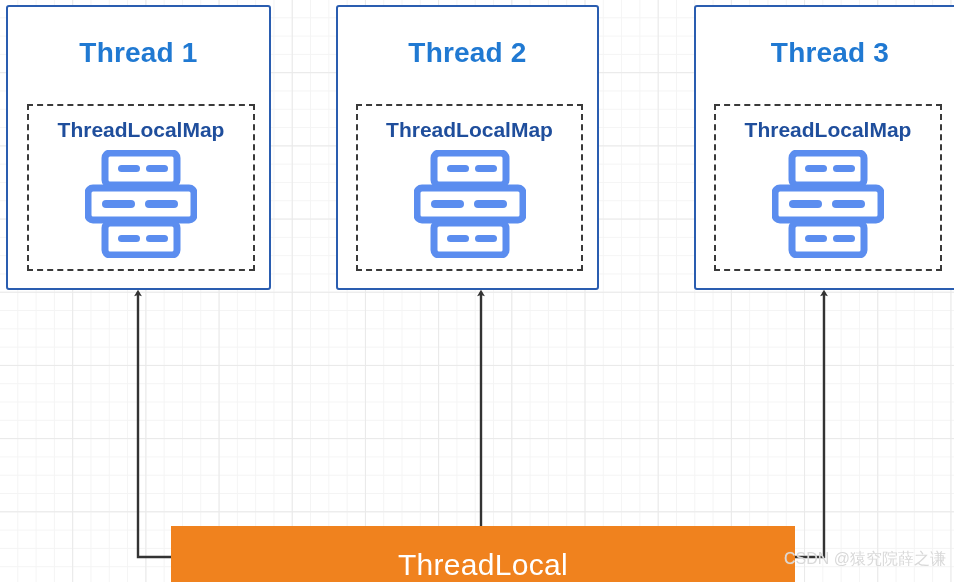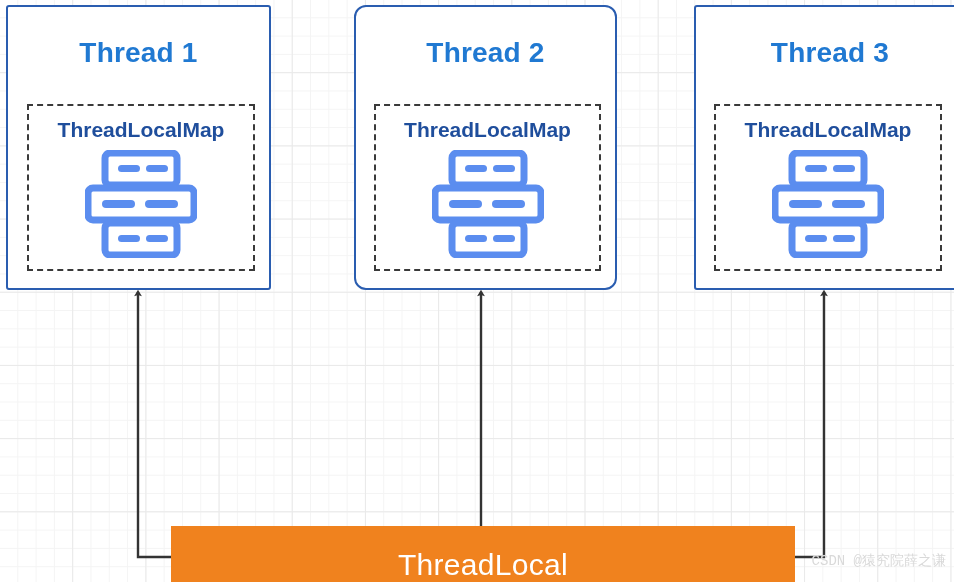--- a/index.html
+++ b/index.html
@@ -103,24 +103,24 @@
     width: 954px;
     height: 582px;
     pointer-events: none;
   }
 
   
   #watermark {
     position: absolute;
     right: 8px;
     bottom: 12px;
-    font-size: 14px;
+    font-size: 16px;
     color: #d9d9d9;
     white-space: nowrap;
-    font-family: Liberation Mono, monospace;
+    font-family: Liberation Sans, sans-serif;
     text-shadow: 0 0 1px rgba(255,255,255,0.6);
   }
 </style>
 </head>
 <body>
 
 <div id="canvas">
 
   <svg class="connector-layer" viewBox="0 0 954 582" width="954" height="582" xmlns="http://www.w3.org/2000/svg">
     <defs>
@@ -149,21 +149,21 @@
           <rect x="61" y="15" width="22" height="7" rx="3.5" fill="#5b8def"></rect>
           <rect x="17" y="50" width="33" height="8" rx="4" fill="#5b8def"></rect>
           <rect x="60" y="50" width="33" height="8" rx="4" fill="#5b8def"></rect>
           <rect x="33" y="85" width="22" height="7" rx="3.5" fill="#5b8def"></rect>
           <rect x="61" y="85" width="22" height="7" rx="3.5" fill="#5b8def"></rect>
         </svg>
       </div>
     </div>
   </div>
 
-  <div class="thread-box" style="left:354px; top:5px; width:263px; height:285px;border-radius:12px;">
+  <div class="thread-box" style="left:336px; top:5px; width:263px; height:285px;">
     <div class="thread-title">Thread 2</div>
     <div class="tlm-box" style="left:18px; top:97px; width:227px; height:167px;">
       <div class="tlm-title">ThreadLocalMap</div>
       <div class="tlm-icon">
         <svg width="112" height="108" viewBox="0 0 112 108" xmlns="http://www.w3.org/2000/svg">
           <rect x="20" y="3" width="72" height="32" rx="5" ry="5" fill="none" stroke="#5b8def" stroke-width="7"></rect>
           <rect x="3" y="38" width="106" height="32" rx="5" ry="5" fill="none" stroke="#5b8def" stroke-width="7"></rect>
           <rect x="20" y="73" width="72" height="32" rx="5" ry="5" fill="none" stroke="#5b8def" stroke-width="7"></rect>
           <rect x="33" y="15" width="22" height="7" rx="3.5" fill="#5b8def"></rect>
           <rect x="61" y="15" width="22" height="7" rx="3.5" fill="#5b8def"></rect>

